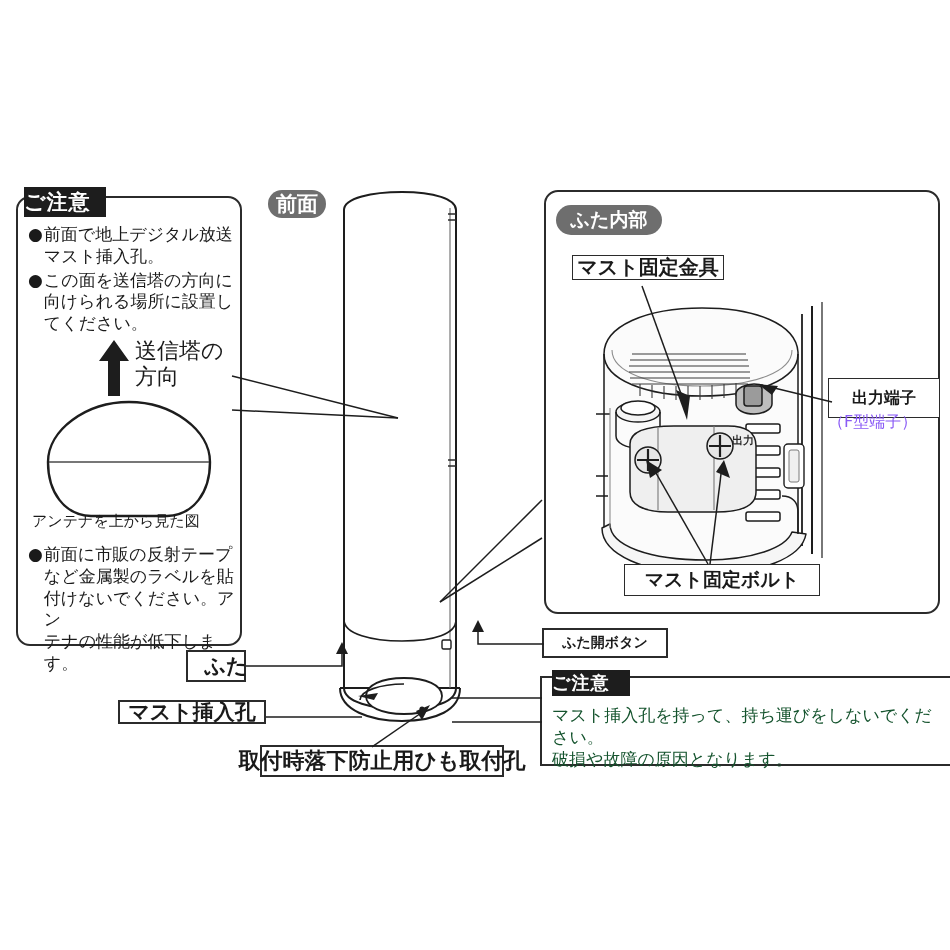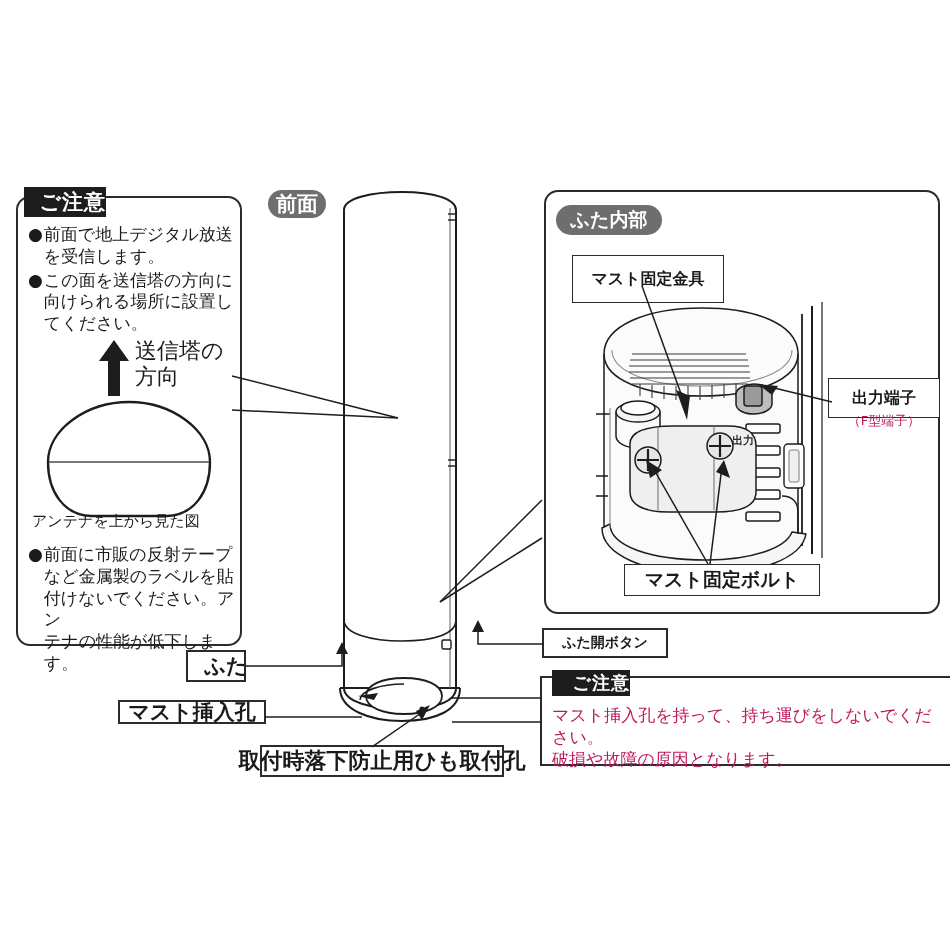--- a/index.html
+++ b/index.html
@@ -8,21 +8,21 @@
   #stage{position:relative;width:950px;height:950px;background:#fff;}
 
   
   .abs{position:absolute;box-sizing:border-box;}
 
   
   .panel{border:2px solid #2b2b2b;border-radius:14px;background:#fff;}
 
   
   .caution-tag{background:#1d1d1d;color:#fff;font-weight:bold;
-      letter-spacing:1px;display:flex;align-items:center;justify-content:flex-end;}
+      letter-spacing:1px;display:flex;align-items:center;justify-content:flex-start;}
 
   
   .note-list{list-style:none;margin:0;padding:0;}
   .note-list li{display:flex;align-items:flex-start;margin-bottom:2px;}
   .bullet{flex:0 0 auto;margin-right:1px;line-height:1.28;}
   .note-text{line-height:1.28;white-space:pre-line;}
 
   
   .label-box{border:2px solid #2b2b2b;background:#fff;
       display:flex;align-items:center;justify-content:center;
@@ -46,21 +46,21 @@
   <div class="abs panel" style="left:16px;top:196px;width:226px;height:450px;"></div>
 
   <div class="abs caution-tag" style="left:24px;top:187px;width:82px;height:30px;font-size:21px;">
     <span>ご注意</span>
   </div>
 
   <ul class="abs note-list" style="left:28px;top:224px;width:210px;font-size:17px;">
     <li>
       <span class="bullet">●</span>
       <span class="note-text">前面で地上デジタル放送
-を受信します。</span>
+マスト挿入孔。</span>
     </li>
     <li>
       <span class="bullet">●</span>
       <span class="note-text">この面を送信塔の方向に
 向けられる場所に設置し
 てください。</span>
     </li>
   </ul>
 
   <svg class="abs" style="left:96px;top:340px;" width="36" height="56" viewBox="0 0 36 56">
@@ -205,32 +205,32 @@
 
       <path d="M186 200 C196 200 202 206 202 216 L202 238" stroke="#1d1d1d" stroke-width="1.5"></path>
 
       <rect x="188" y="148" width="20" height="44" rx="4" fill="#ffffff" stroke="#1d1d1d" stroke-width="1.4"></rect>
       <rect x="193" y="154" width="10" height="32" rx="2" fill="#f0f0f0" stroke="#7a7a7a" stroke-width="1"></rect>
     </g>
 
     <text x="136" y="148" font-family="'DejaVu Sans','Liberation Sans',sans-serif" font-size="11" font-weight="bold" fill="#2b2b2b">出力</text>
   </svg>
 
-  <div class="abs label-box label-thin" style="left:572px;top:255px;width:152px;height:48px;font-size:16px;">
+  <div class="abs label-box label-thin" style="left:572px;top:255px;width:152px;height:25px;font-size:20px;">
     <span>マスト固定金具</span>
   </div>
   <svg class="abs" style="left:640px;top:284px;" width="60" height="140" viewBox="0 0 60 140">
     <path d="M2 2 L44 118" class="nofill" stroke="#1d1d1d" stroke-width="1.5"></path>
     <path d="M36 106 L47 136 L50 112 Z" fill="#1d1d1d"></path>
   </svg>
 
   <div class="abs label-box label-thin" style="left:828px;top:378px;width:112px;height:40px;font-size:16px;">
     <span>出力端子</span>
   </div>
-  <div class="abs" style="left:828px;top:412px;width:112px;text-align:center;font-size:13px;color:#be185d;">（F型端子）</div>
+  <div class="abs" style="left:828px;top:412px;width:112px;font-size:16px;color:#8b5cf6;">（F型端子）</div>
   <svg class="abs" style="left:756px;top:384px;" width="78" height="22" viewBox="0 0 78 22">
     <path d="M76 18 L10 2" class="nofill" stroke="#1d1d1d" stroke-width="1.5"></path>
     <path d="M2 0 L22 2 L16 11 Z" fill="#1d1d1d"></path>
   </svg>
 
   <div class="abs label-box label-thin" style="left:624px;top:564px;width:196px;height:32px;font-size:19px;">
     <span>マスト固定ボルト</span>
   </div>
   <svg class="abs" style="left:636px;top:460px;" width="110" height="108" viewBox="0 0 110 108">
     <path d="M72 104 L16 6" class="nofill" stroke="#1d1d1d" stroke-width="1.5"></path>
@@ -270,21 +270,21 @@
     <path d="M24 14 L36 14 L30 2 Z" fill="#1d1d1d"></path>
   </svg>
 
   <div class="abs" style="left:540px;top:676px;width:412px;height:90px;border:2px solid #2b2b2b;
               border-right:none;background:#fff;"></div>
 
   <div class="abs caution-tag" style="left:552px;top:670px;width:78px;height:26px;font-size:18px;">
     <span>ご注意</span>
   </div>
 
-  <div class="abs plain" style="left:552px;top:704px;width:394px;font-size:17px;color:#be185d;">マスト挿入孔を持って、持ち運びをしないでください。
+  <div class="abs plain" style="left:552px;top:704px;width:394px;font-size:17px;color:#14532d;">マスト挿入孔を持って、持ち運びをしないでください。
 破損や故障の原因となります。</div>
 
   <svg class="abs" style="left:436px;top:690px;" width="110" height="50" viewBox="0 0 110 50">
     <path d="M106 8 L16 8" class="nofill" stroke="#1d1d1d" stroke-width="1.5"></path>
     <path d="M106 32 L16 32" class="nofill" stroke="#1d1d1d" stroke-width="1.5"></path>
   </svg>
 
 </div>
 
 </body></html>

